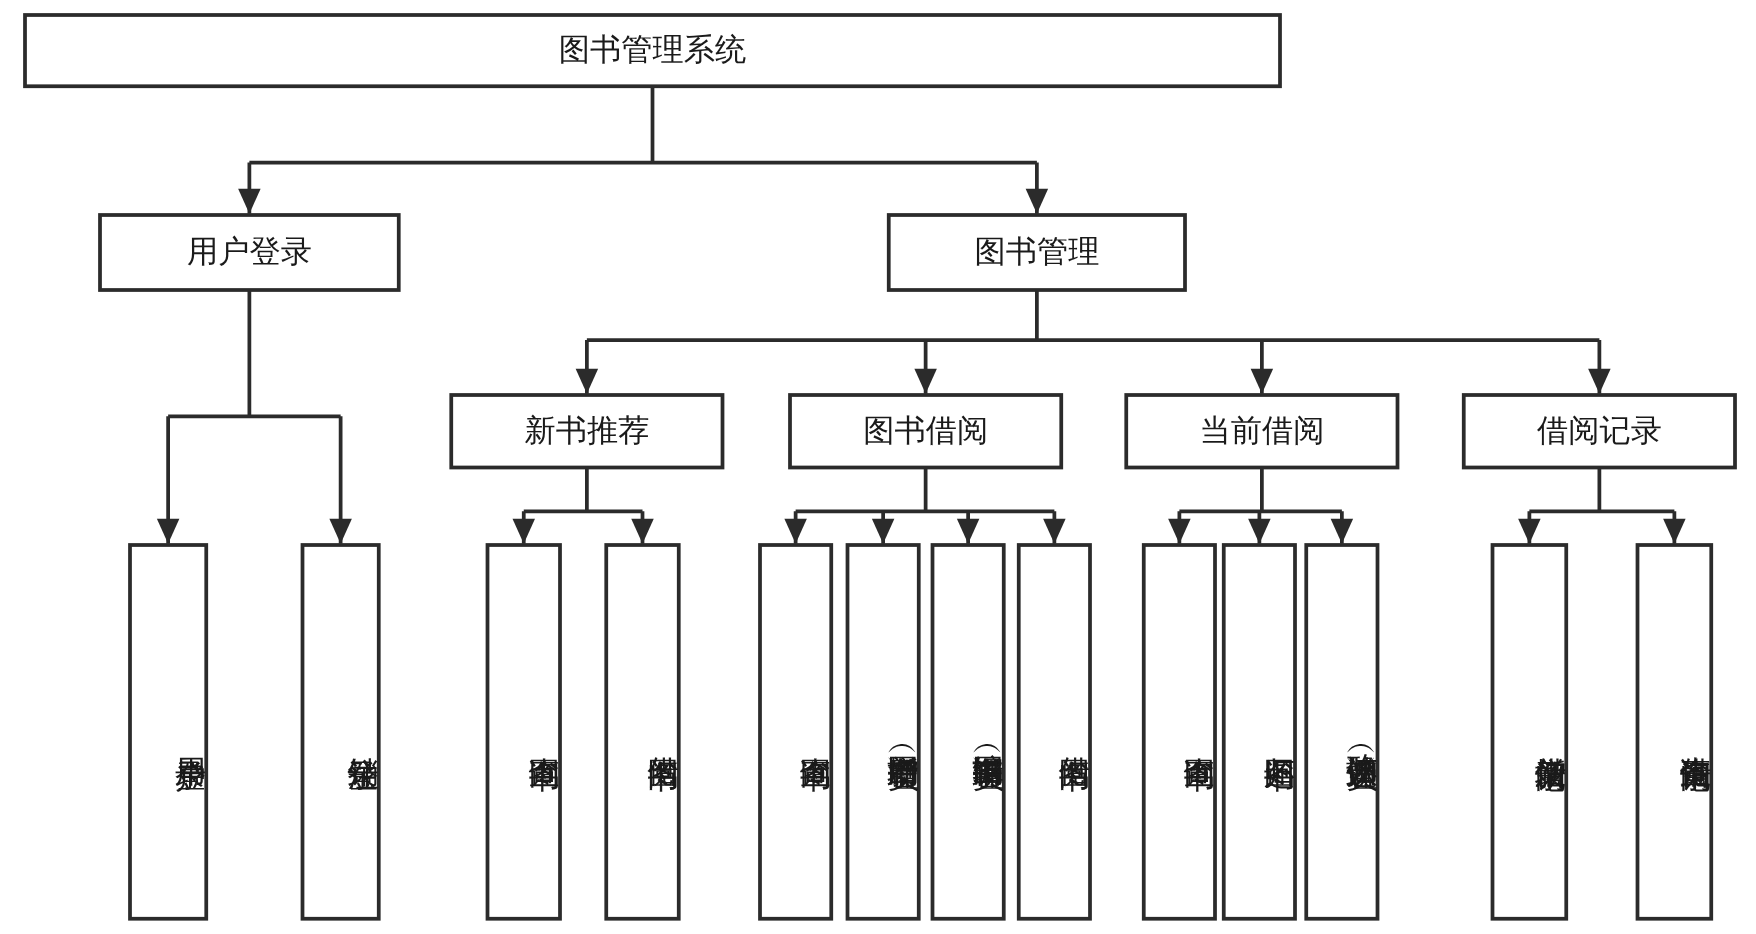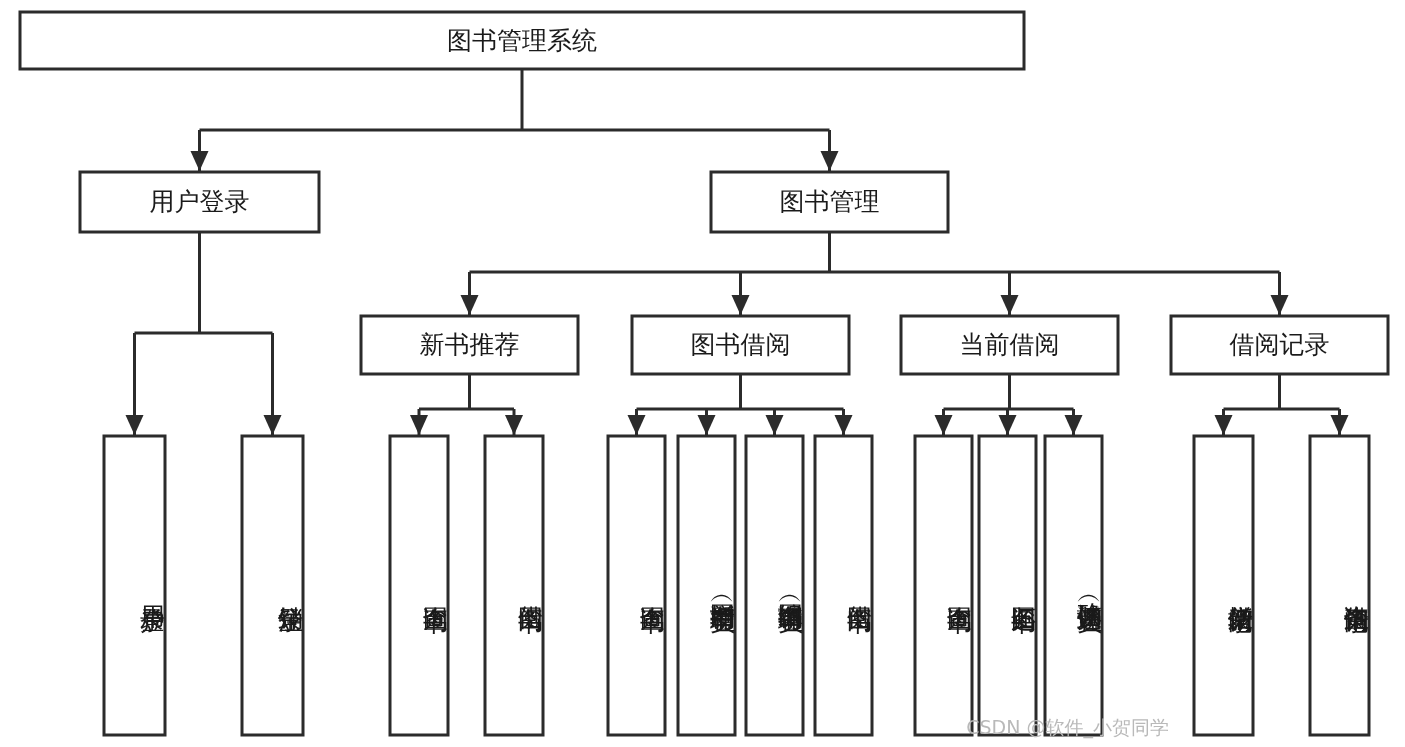--- a/index.html
+++ b/index.html
@@ -140,14 +140,13 @@
       <div class="vlabel" style="left: 608px; top: 446px; width: 57px; height: 283px;">查询图书</div>
       <div class="vlabel" style="left: 678px; top: 446px; width: 57px; height: 283px;">新增图书（管理员）</div>
       <div class="vlabel" style="left: 746px; top: 446px; width: 57px; height: 283px;">编辑图书（管理员）</div>
       <div class="vlabel" style="left: 815px; top: 446px; width: 57px; height: 283px;">借阅图书</div>
       <div class="vlabel" style="left: 915px; top: 446px; width: 57px; height: 283px;">查询图书</div>
       <div class="vlabel" style="left: 979px; top: 446px; width: 57px; height: 283px;">归还图书</div>
       <div class="vlabel" style="left: 1045px; top: 446px; width: 57px; height: 283px;">确认归还（管理员）</div>
       <div class="vlabel" style="left: 1194px; top: 446px; width: 59px; height: 283px;">新增借阅记录</div>
       <div class="vlabel" style="left: 1310px; top: 446px; width: 59px; height: 283px;">查询借阅记录</div>
     </div>
-  <div class="watermark">CSDN @软件_小贺同学</div>
 </div>
 
 </body></html>

